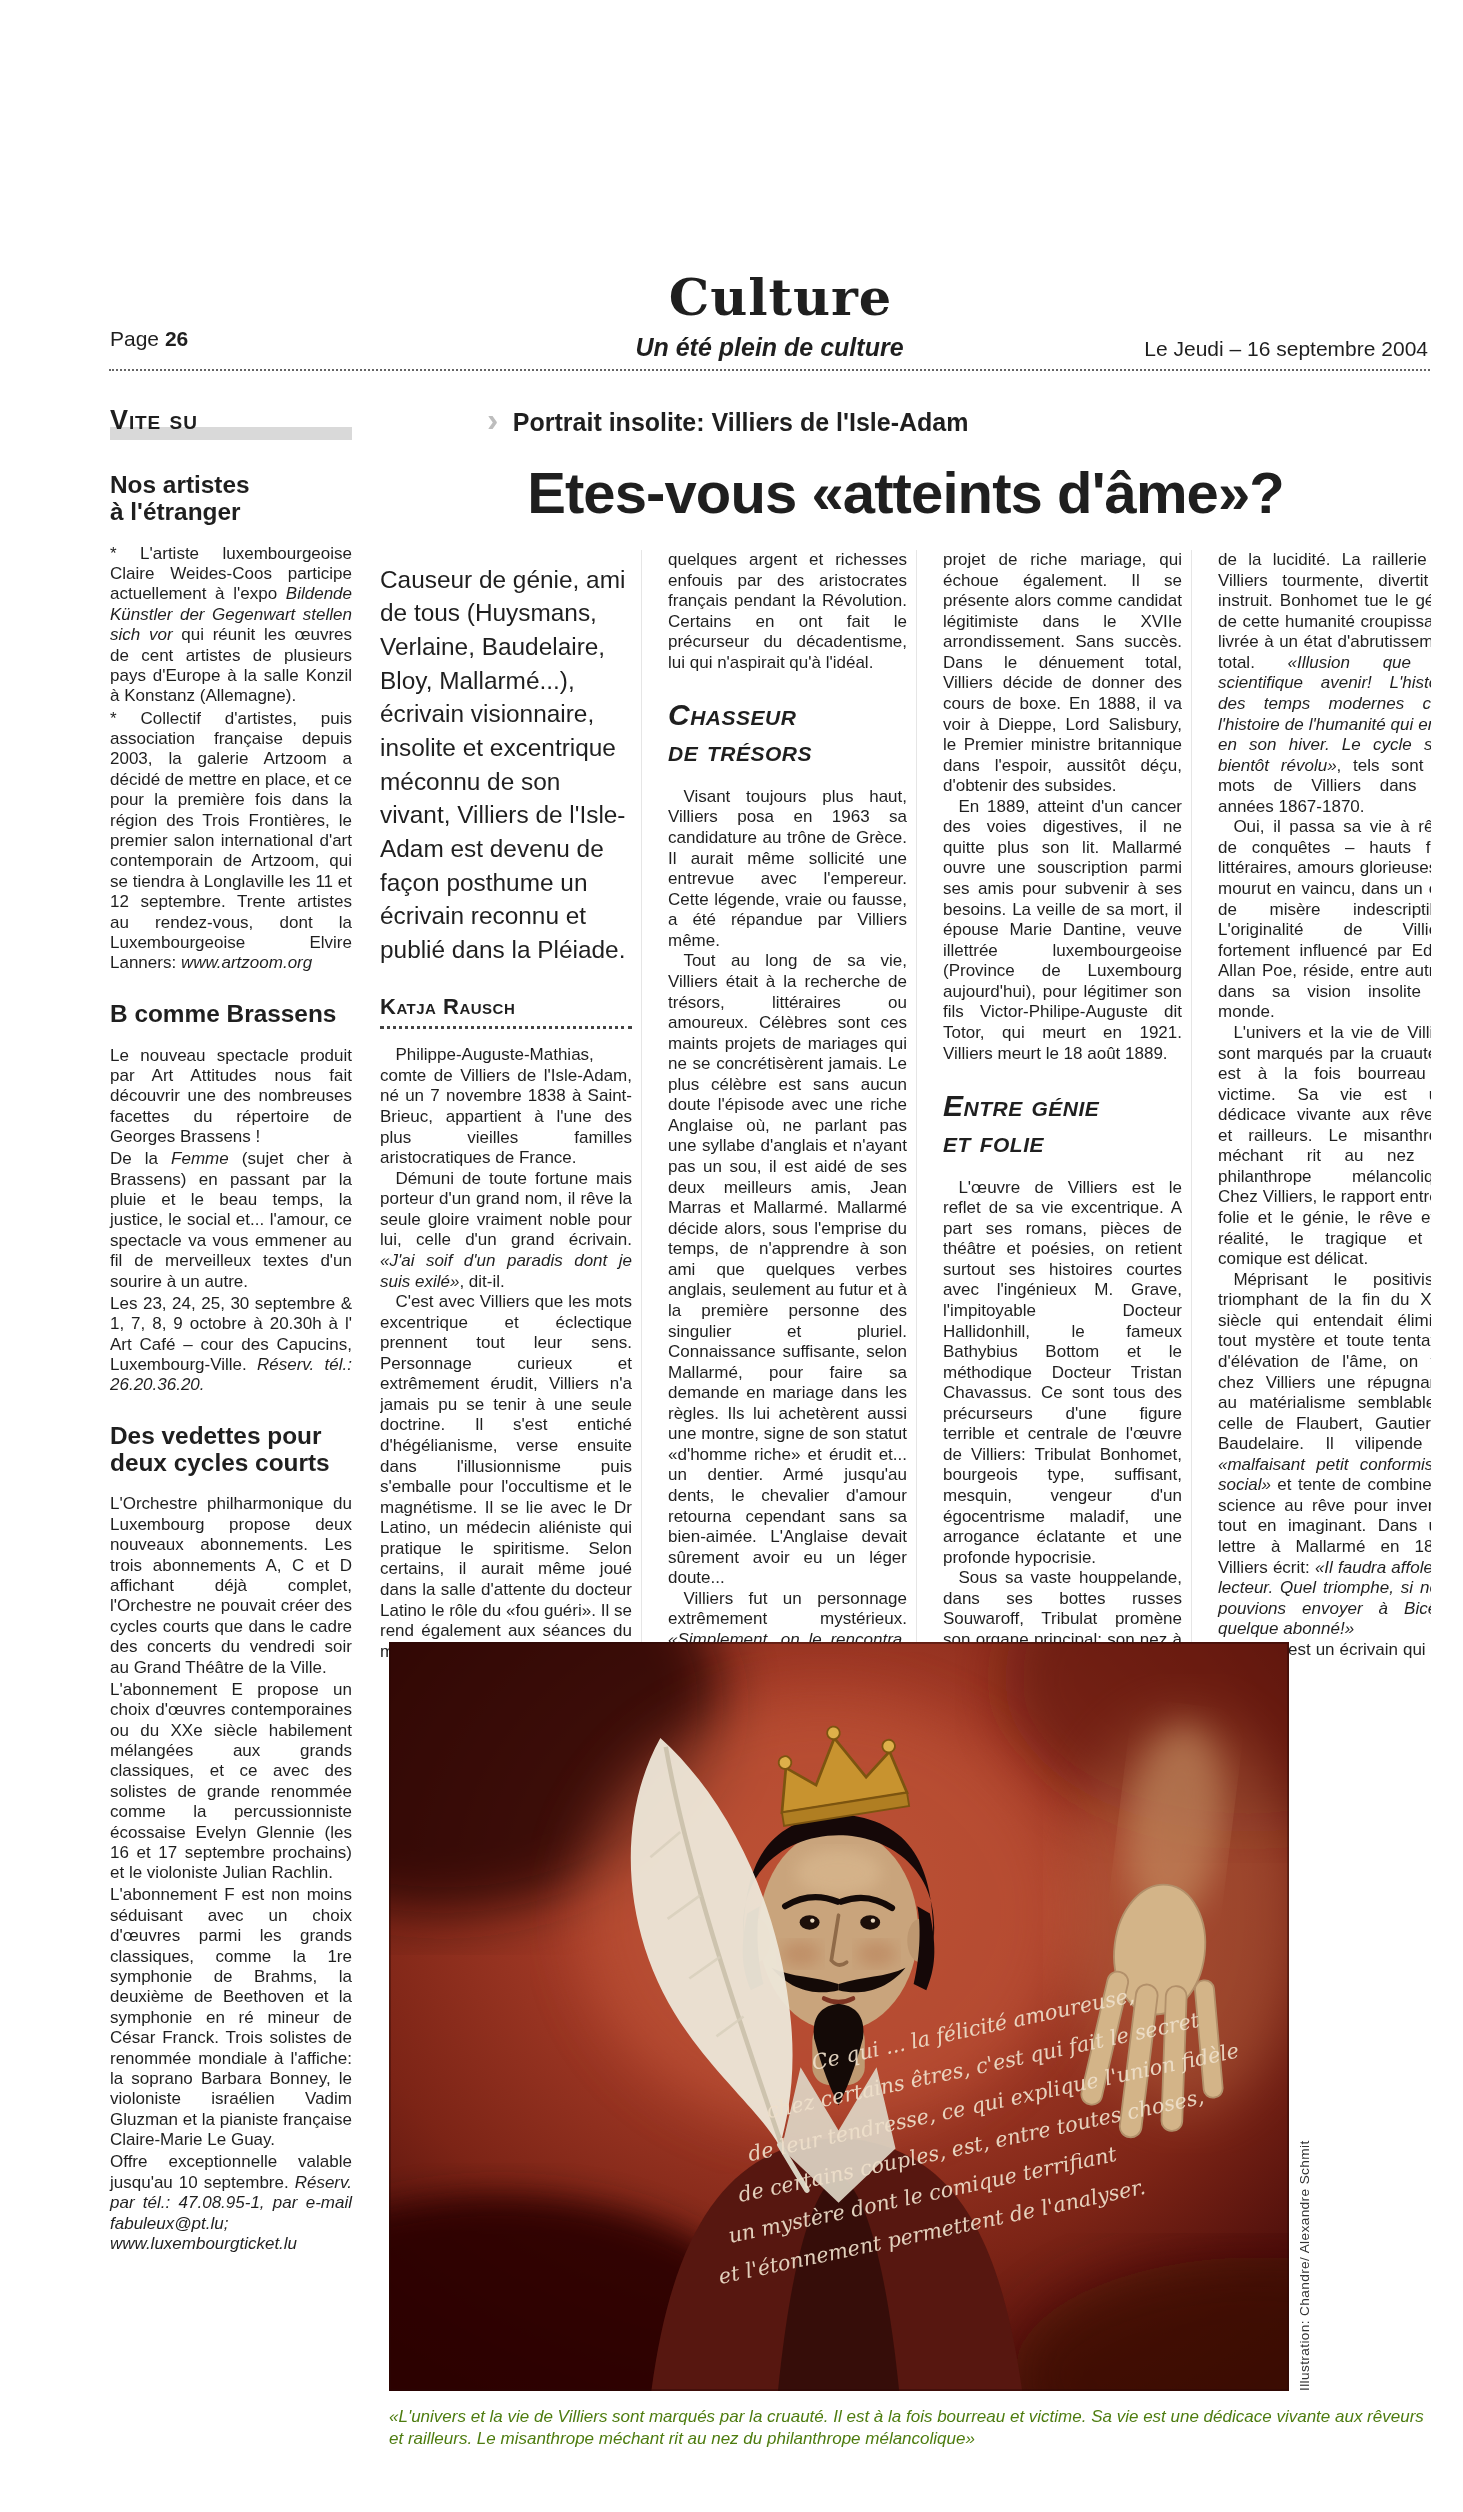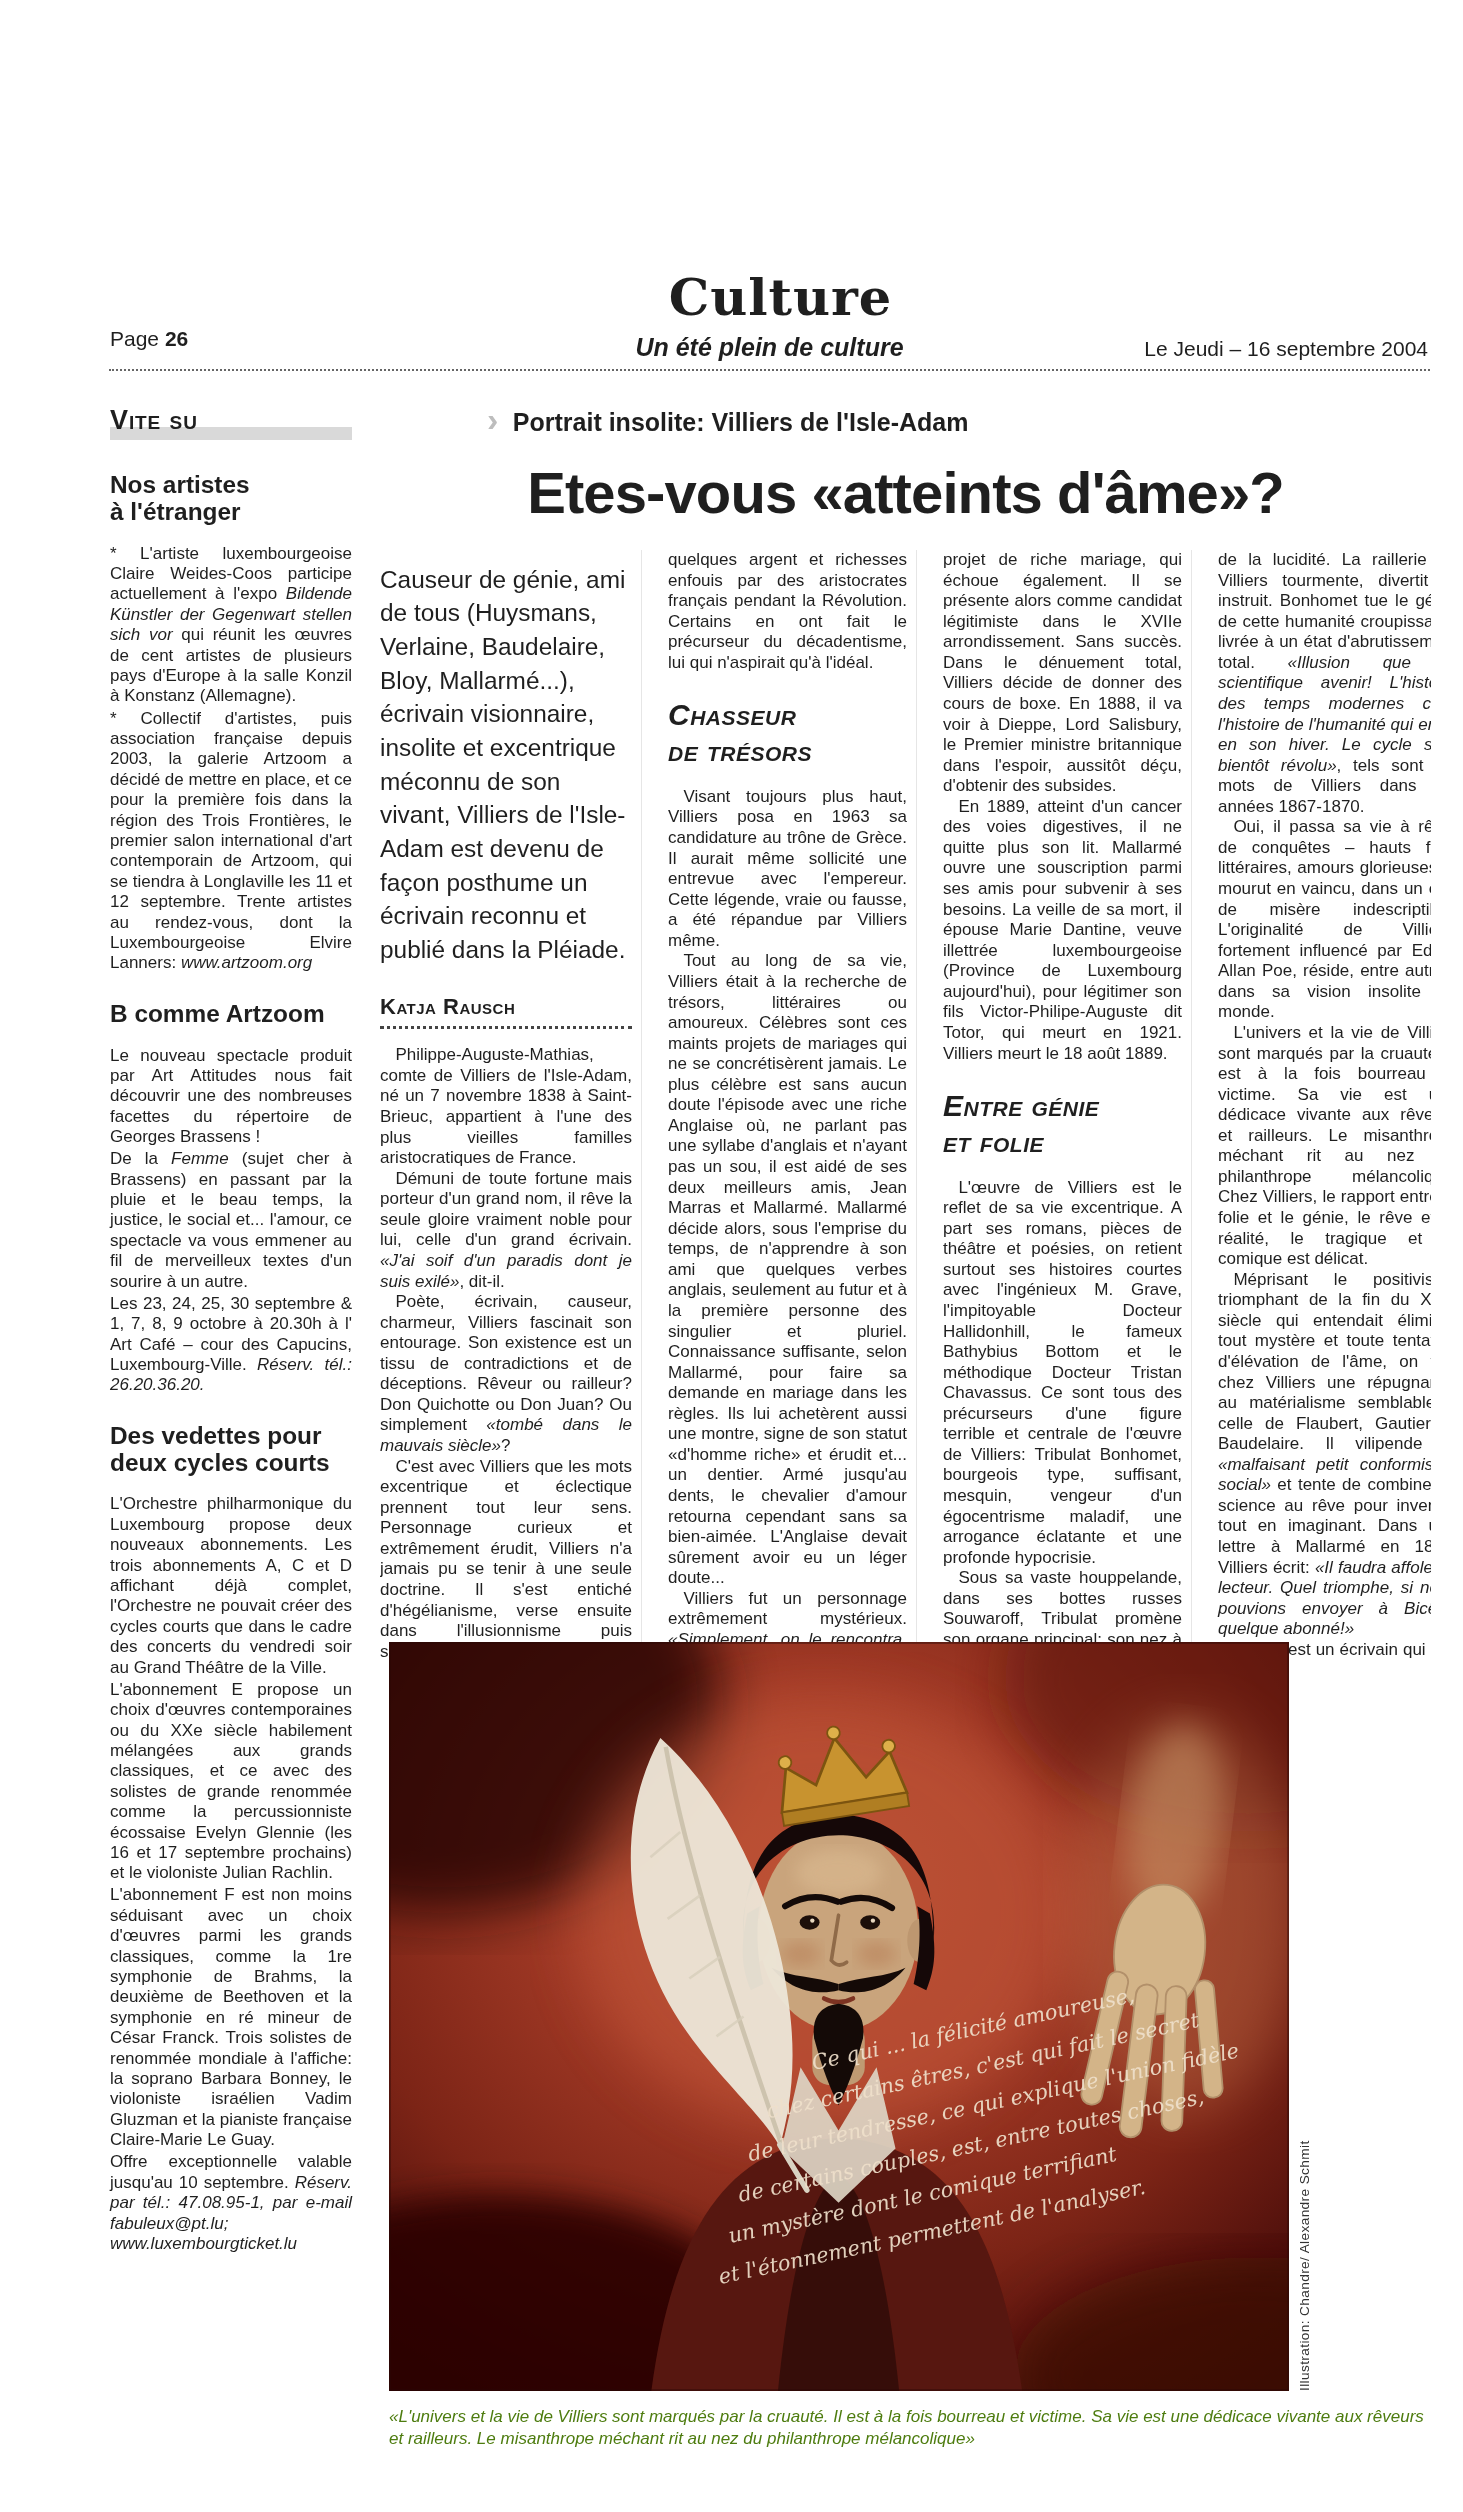--- a/index.html
+++ b/index.html
@@ -60,21 +60,21 @@
 
   <div class="sidebar">
     <div class="vite">
       <div class="strip"></div>
       <span class="vtxt">Vite su</span>
     </div>
     <div id="sidebar-sections">
         <h2 class="section-heading">Nos artistes<br>à l'étranger</h2>
         <p>*  L'artiste luxembourgeoise Claire Weides-Coos participe actuellement à l'expo <i>Bildende Künstler der Gegenwart stellen sich vor</i> qui réunit les œuvres de cent artistes de plusieurs pays d'Europe à la salle Konzil à Konstanz (Allemagne).</p>
         <p>* Collectif d'artistes, puis association française depuis 2003, la galerie Artzoom a décidé de mettre en place, et ce pour la première fois dans la région des Trois Frontières, le premier salon international d'art contemporain de Artzoom, qui se tiendra à Longlaville les 11 et 12 septembre. Trente artistes au rendez-vous, dont la Luxembourgeoise Elvire Lanners: <i>www.artzoom.org</i></p>
-        <h2 class="section-heading">B comme Artzoom</h2>
+        <h2 class="section-heading">B comme Brassens</h2>
         <p>Le nouveau spectacle produit par Art Attitudes nous fait découvrir une des nombreuses facettes du répertoire de Georges Brassens !</p>
         <p>De la <i>Femme</i> (sujet cher à Brassens) en passant par la pluie et le beau temps, la justice, le social et... l'amour, ce spectacle va vous emmener au fil de merveilleux textes d'un sourire à un autre.</p>
         <p>Les 23, 24, 25, 30 septembre &amp; 1, 7, 8, 9 octobre à 20.30h à l' Art Café – cour des Capucins, Luxembourg-Ville. <i>Réserv. tél.: 26.20.36.20.</i></p>
         <h2 class="section-heading">Des vedettes pour<br>deux cycles courts</h2>
         <p>L'Orchestre philharmonique du Luxembourg propose deux nouveaux abonnements. Les trois abonnements A, C et D affichant déjà complet, l'Orchestre ne pouvait créer des cycles courts que dans le cadre des concerts du vendredi soir au Grand Théâtre de la Ville.</p>
         <p>L'abonnement E propose un choix d'œuvres contemporaines ou du XXe siècle habilement mélangées aux grands classiques, et ce avec des solistes de grande renommée comme la percussionniste écossaise Evelyn Glennie (les 16 et 17 septembre prochains) et le violoniste Julian Rachlin.</p>
         <p>L'abonnement F est non moins séduisant avec un choix d'œuvres parmi les grands classiques, comme la 1re symphonie de Brahms, la deuxième de Beethoven et la symphonie en ré mineur de César Franck. Trois solistes de renommée mondiale à l'affiche: la soprano Barbara Bonney, le violoniste israélien Vadim Gluzman et la pianiste française Claire-Marie Le Guay.</p>
         <p>Offre exceptionnelle valable jusqu'au 10 septembre. <i>Réserv. par tél.: 47.08.95-1, par e-mail fabuleux@pt.lu; www.luxembourgticket.lu</i></p>
       </div>
   </div>
@@ -84,21 +84,20 @@
       <span class="chev">›</span>
       <span>Portrait insolite: Villiers de l'Isle-Adam</span>
     </div>
     <div class="headline">Etes-vous «atteints d'âme»?</div>
     <div class="columns" id="article-columns">
         <div class="col">
           <div class="lead">Causeur de génie, ami de tous (Huysmans, Verlaine, Baudelaire, Bloy, Mallarmé...), écrivain visionnaire, insolite et excentrique méconnu de son vivant, Villiers de l'Isle-Adam est devenu de façon posthume un écrivain reconnu et publié dans la Pléiade.</div>
           <div class="byline">Katja Rausch</div>
           <p class="body-p">Philippe-Auguste-Mathias, comte de Villiers de l'Isle-Adam, né un 7 novembre 1838 à Saint-Brieuc, appartient à l'une des plus vieilles familles aristocratiques de France.</p>
           <p class="body-p">Démuni de toute fortune mais porteur d'un grand nom, il rêve la seule gloire vraiment noble pour lui, celle d'un grand écrivain. <i>«J'ai soif d'un paradis dont je suis exilé»</i>, dit-il.</p>
-          <p class="body-p">Poète, écrivain, causeur, charmeur, Villiers fascinait son entourage. Son existence est un tissu de contradictions et de déceptions. Rêveur ou railleur? Don Quichotte ou Don Juan? Ou simplement <i>«tombé dans le mauvais siècle»</i>?</p>
           <p class="body-p">C'est avec Villiers que les mots excentrique et éclectique prennent tout leur sens. Personnage curieux et extrêmement érudit, Villiers n'a jamais pu se tenir à une seule doctrine. Il s'est entiché d'hégélianisme, verse ensuite dans l'illusionnisme puis s'emballe pour l'occultisme et le magnétisme. Il se lie avec le Dr Latino, un médecin aliéniste qui pratique le spiritisme. Selon certains, il aurait même joué dans la salle d'attente du docteur Latino le rôle du «fou guéri». Il se rend également aux séances du mardi à la Salpêtrière du célèbre professeur Charcot qui fascinait par ses expériences insolites l'ensemble des Français (il faisait manger du charbon en faisant croire que c'était du chocolat).</p>
         </div>
         <div class="col">
           <p class="body-p cont">quelques argent et richesses enfouis par des aristocrates français pendant la Révolution. Certains en ont fait le précurseur du décadentisme, lui qui n'aspirait qu'à l'idéal.</p>
           <h3 class="subhead">Chasseur<br>de trésors</h3>
           <p class="body-p">Visant toujours plus haut, Villiers posa en 1963 sa candidature au trône de Grèce. Il aurait même sollicité une entrevue avec l'empereur. Cette légende, vraie ou fausse, a été répandue par Villiers même.</p>
           <p class="body-p">Tout au long de sa vie, Villiers était à la recherche de trésors, littéraires ou amoureux. Célèbres sont ces maints projets de mariages qui ne se concrétisèrent jamais. Le plus célèbre est sans aucun doute l'épisode avec une riche Anglaise où, ne parlant pas une syllabe d'anglais et n'ayant pas un sou, il est aidé de ses deux meilleurs amis, Jean Marras et Mallarmé. Mallarmé décide alors, sous l'emprise du temps, de n'apprendre à son ami que quelques verbes anglais, seulement au futur et à la première personne des singulier et pluriel. Connaissance suffisante, selon Mallarmé, pour faire sa demande en mariage dans les règles. Ils lui achetèrent aussi une montre, signe de son statut «d'homme riche» et érudit et... un dentier. Armé jusqu'au dents, le chevalier d'amour retourna cependant sans sa bien-aimée. L'Anglaise devait sûrement avoir eu un léger doute...</p>
           <p class="body-p">Villiers fut un personnage extrêmement mystérieux. <i>«Simplement, on le rencontra, ce fut tout»</i>, écrit Mallarmé. Il lui arrivait de disparaître pendant un mois sans laisser de mot et de réapparaître soudainement comme si rien n'était. Il était un improvisateur-né, un causeur fabuleux. On pouvait l'écouter parler pendant des heures dans les cafés sans se lasser. Il y en avait même qui prenaient des notes.</p>
         </div>
         <div class="col">

